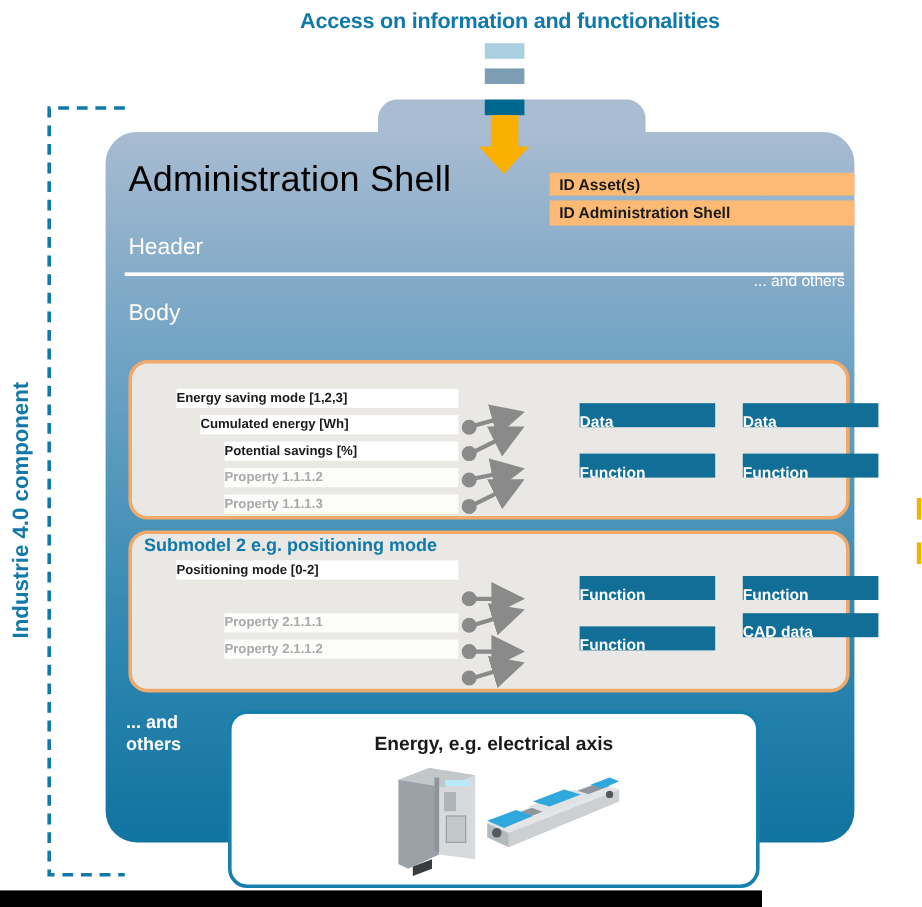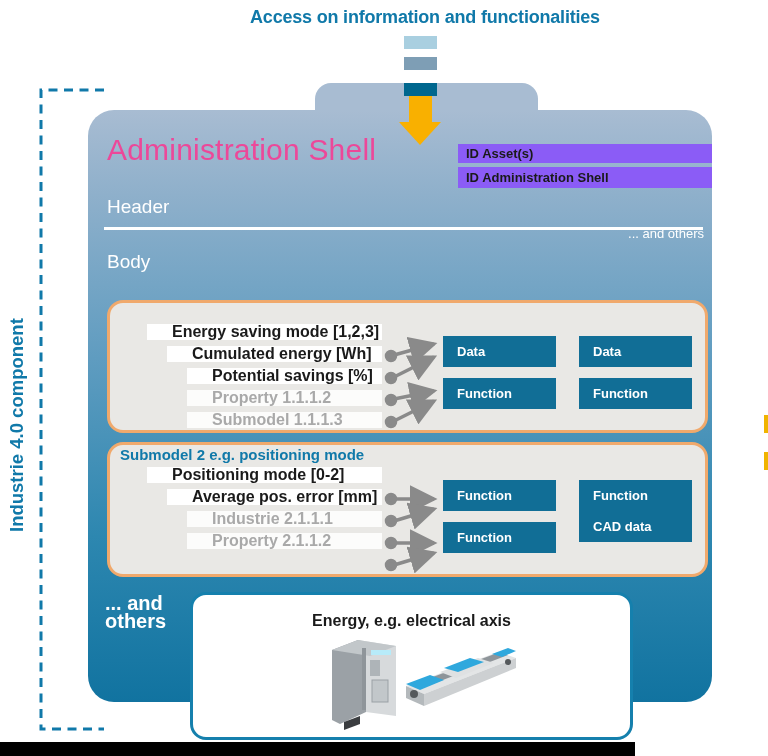--- a/index.html
+++ b/index.html
@@ -22,22 +22,22 @@
   .yellow-head{left:399px;top:122px;width:0;height:0;z-index:6;
     border-left:21px solid transparent;border-right:21px solid transparent;
     border-top:23px solid #f9b000;}
 
   
   .tab{left:315px;top:83px;width:223px;height:50px;background:#a8bcd2;border-radius:16px 16px 0 0;}
   .shell{
     left:88px;top:110px;width:624px;height:592px;border-radius:26px;
     background:linear-gradient(180deg,#a8bcd2 0%,#8fb0cb 14%,#5f9cc0 42%,#2d87b0 72%,#1173a0 100%);
   }
-  .shell-title{left:107px;top:133px;color:#ec4899;font-size:30px;font-weight:400;letter-spacing:0.2px;}
-  .id-box{left:458px;width:246px;background:#8b5cf6;color:#1a1a1a;
+  .shell-title{left:107px;top:133px;color:#000000;font-size:30px;font-weight:400;letter-spacing:0.2px;}
+  .id-box{left:458px;width:246px;background:#fdba74;color:#1a1a1a;
     font-size:13px;font-weight:bold;padding-left:8px;display:flex;align-items:center;}
   .id-box-1{top:144px;height:19px;}
   .id-box-2{top:167px;height:21px;}
   .and-others-right{left:560px;top:204px;width:144px;text-align:right;color:#ffffff;font-size:13px;margin-top:22px;}
   .header-label,.body-label{color:#ffffff;font-size:19px;}
   .header-label{left:107px;top:196px;}
   .header-line{left:104px;top:227px;width:599px;height:3px;background:#ffffff;}
   .body-label{left:107px;top:251px;}
 
   
@@ -45,31 +45,31 @@
     left:107px;width:601px;background:#e9e8e5;border:3px solid #f0a96c;border-radius:16px;
     box-sizing:border-box;
   }
   .submodel-1{top:300px;height:133px;}
   .submodel-2{top:442px;height:135px;}
   .submodel-title{font-size:15px;font-weight:bold;color:#1079a9;}
   .sm1-title{left:120px;top:304px;}
   .sm2-title{left:120px;top:446px;text-align:center;}
   .prop-row{
     height:16px;background:#ffffff;display:flex;align-items:center;
-    font-size:16px;font-weight:bold;color:#1a1a1a;padding-left:25px;box-sizing:border-box;
+    font-size:11px;font-weight:bold;color:#1a1a1a;padding-left:0;box-sizing:border-box;
     white-space:nowrap;
   }
   .prop-muted{color:#a9a9a9;background:rgba(255,255,255,0.85);}
   .teal-box{
-    width:113px;height:31px;background:#116e96;color:#ffffff;
-    font-size:13px;font-weight:bold;line-height:31px;padding-left:14px;box-sizing:border-box;
-  }
-
-  
-  .and-others-bottom{left:105px;top:594px;color:#ffffff;font-size:20px;font-weight:bold;line-height:18px;}
+    width:113px;height:20px;background:#116e96;color:#ffffff;
+    font-size:13px;font-weight:bold;line-height:31px;box-sizing:border-box;margin-left:40px;
+  }
+
+  
+  .and-others-bottom{left:105px;top:594px;color:#ffffff;font-size:15px;font-weight:bold;line-height:18px;}
   .asset-box{
     left:190px;top:592px;width:443px;height:148px;background:#ffffff;
     border:3px solid #1580ad;border-radius:16px;box-sizing:border-box;z-index:5;
   }
   .asset-title{left:190px;top:612px;width:443px;text-align:center;
     font-size:16px;font-weight:bold;color:#1a1a1a;z-index:6;}
   .black-bar{left:0;top:742px;width:635px;height:14px;background:#000000;z-index:8;}
   .sliver{left:764px;width:4px;height:18px;background:#f0b400;}
   .sliver-1{top:415px;}
   .sliver-2{top:452px;}
@@ -111,31 +111,30 @@
 
   <div class="abs header-label">Header</div>
   <div class="abs header-line"></div>
   <div class="abs body-label">Body</div>
 
   <div class="abs submodel submodel-1"></div>
   <div class="abs prop-row" style="left:147px;top:324px;width:235px;">Energy saving mode [1,2,3]</div>
   <div class="abs prop-row" style="left:167px;top:346px;width:215px;">Cumulated energy [Wh]</div>
   <div class="abs prop-row" style="left:187px;top:368px;width:195px;">Potential savings [%]</div>
   <div class="abs prop-row prop-muted" style="left:187px;top:390px;width:195px;">Property 1.1.1.2</div>
-  <div class="abs prop-row prop-muted" style="left:187px;top:412px;width:195px;">Submodel 1.1.1.3</div>
+  <div class="abs prop-row prop-muted" style="left:187px;top:412px;width:195px;">Property 1.1.1.3</div>
   <div class="abs teal-box" style="left:443px;top:336px;">Data</div>
   <div class="abs teal-box" style="left:579px;top:336px;">Data</div>
   <div class="abs teal-box" style="left:443px;top:378px;">Function</div>
   <div class="abs teal-box" style="left:579px;top:378px;">Function</div>
 
   <div class="abs submodel submodel-2"></div>
   <div class="abs submodel-title sm2-title">Submodel 2 e.g. positioning mode</div>
   <div class="abs prop-row" style="left:147px;top:467px;width:235px;">Positioning mode [0-2]</div>
-  <div class="abs prop-row" style="left:167px;top:489px;width:215px;">Average pos. error [mm]</div>
-  <div class="abs prop-row prop-muted" style="left:187px;top:511px;width:195px;">Industrie 2.1.1.1</div>
+  <div class="abs prop-row prop-muted" style="left:187px;top:511px;width:195px;">Property 2.1.1.1</div>
   <div class="abs prop-row prop-muted" style="left:187px;top:533px;width:195px;">Property 2.1.1.2</div>
   <div class="abs teal-box" style="left:443px;top:480px;">Function</div>
   <div class="abs teal-box" style="left:579px;top:480px;">Function</div>
   <div class="abs teal-box" style="left:443px;top:522px;">Function</div>
   <div class="abs teal-box" style="left:579px;top:511px;">CAD data</div>
 
   <svg class="overlay" width="768" height="756">
     <defs>
       <marker id="ah" markerWidth="9" markerHeight="8" refX="7" refY="4" orient="auto">
         <path d="M0,0 L8,4 L0,8 z" fill="#8a8a8a"></path>

